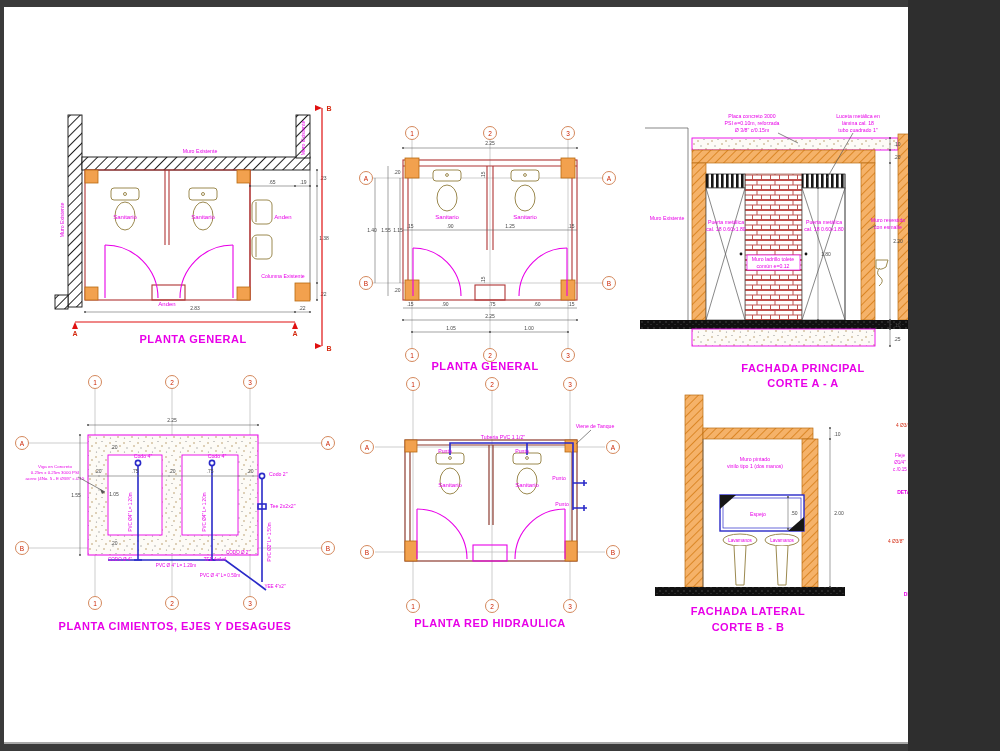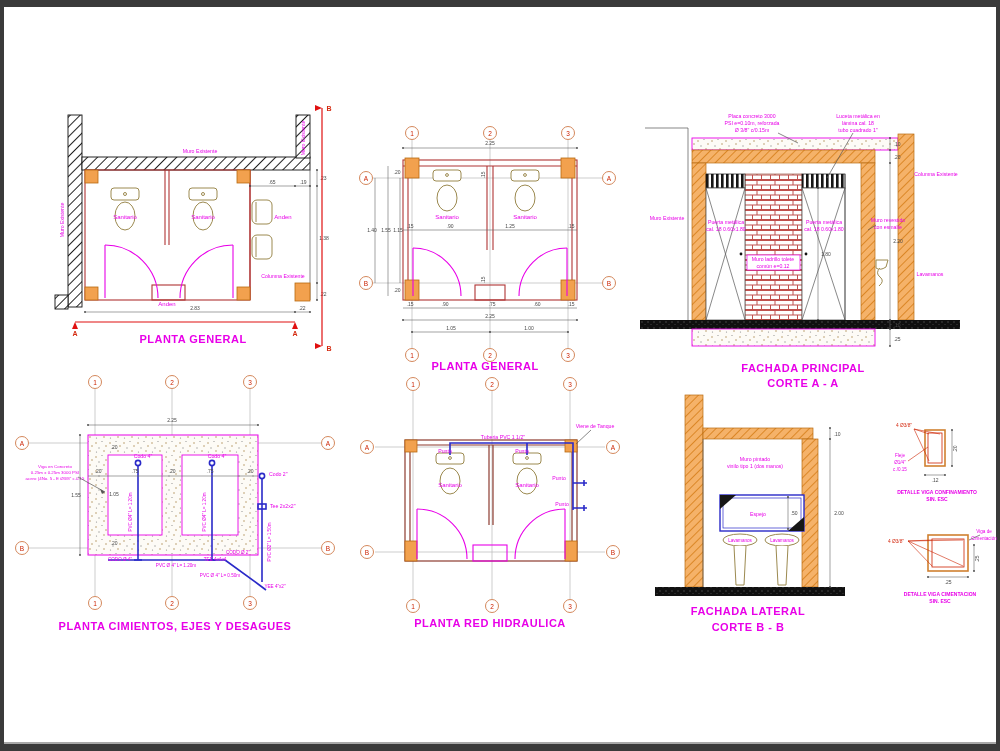--- a/index.html
+++ b/index.html
@@ -1,16 +1,16 @@
 <!DOCTYPE html>
 <html><head>
 <meta charset="utf-8">
 <style>
   html,body{margin:0;padding:0;background:#2e2e2e;}
-  #stage{position:relative;width:1000px;height:751px;background:#3a3a3a;overflow:hidden;}
+  #stage{position:relative;width:908px;height:751px;background:#3a3a3a;overflow:hidden;}
   #canvas{position:absolute;left:4px;top:7px;width:992px;height:735px;background:#ffffff;border-bottom:2px solid #a8a8a8;}
   .panel{position:absolute;}
   svg{display:block;overflow:visible;}
   svg text{font-family:"Liberation Sans","DejaVu Sans",sans-serif;}
   .mg{fill:#e800e8;font-size:5.2px;text-anchor:middle;}
   .mg6{fill:#e800e8;font-size:6px;text-anchor:middle;}
   .mgb{fill:#e800e8;font-size:5px;font-weight:bold;text-anchor:middle;}
   .dm{fill:#4a4a4a;font-size:5px;text-anchor:middle;}
   .rd{fill:#d42a10;font-size:7px;font-weight:bold;text-anchor:middle;}
   .ax{fill:#cc2200;font-size:6.5px;text-anchor:middle;}

